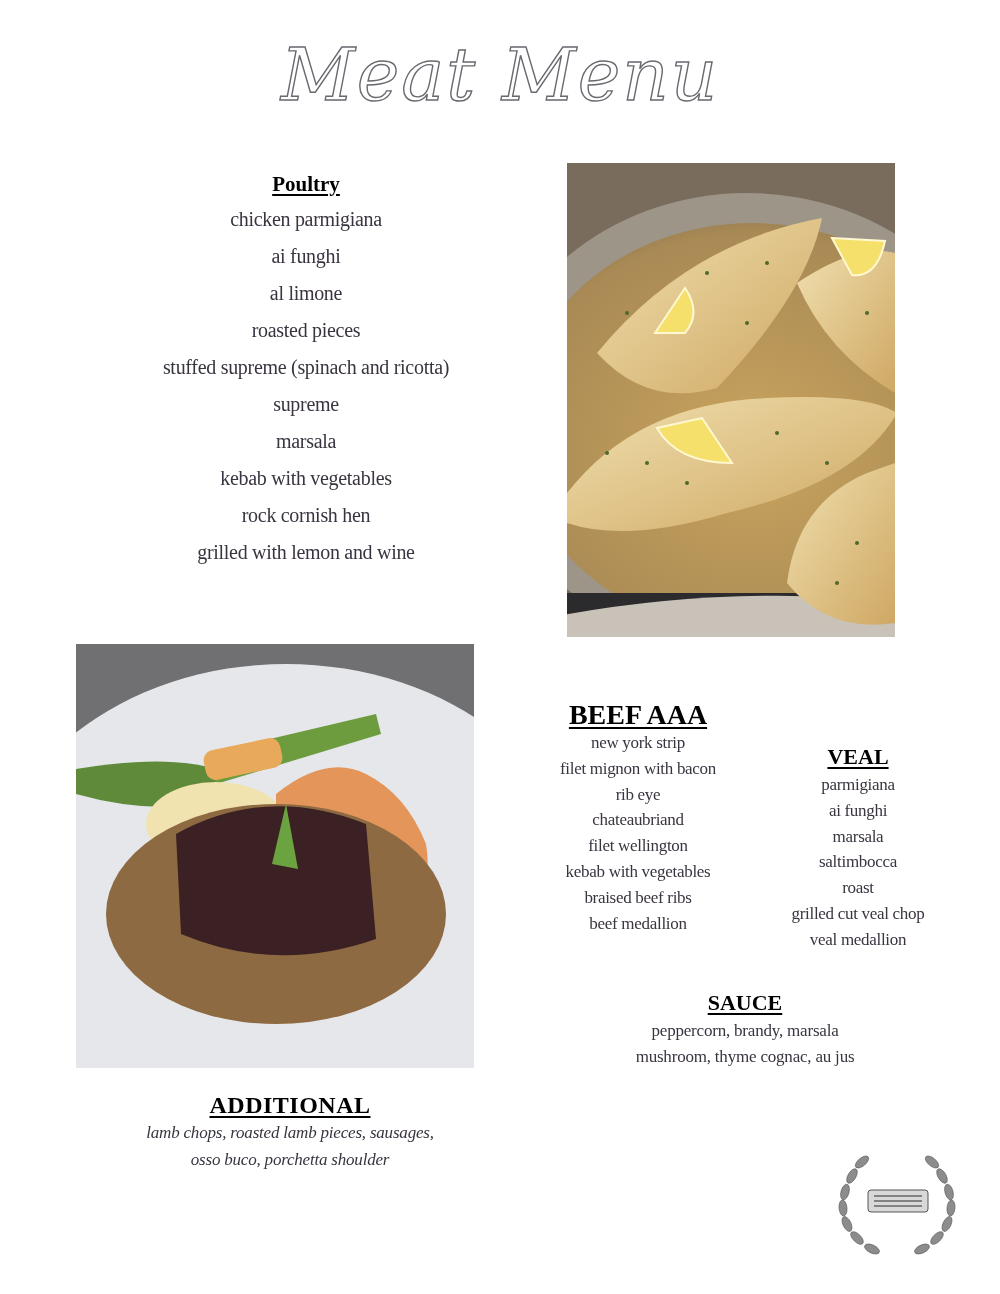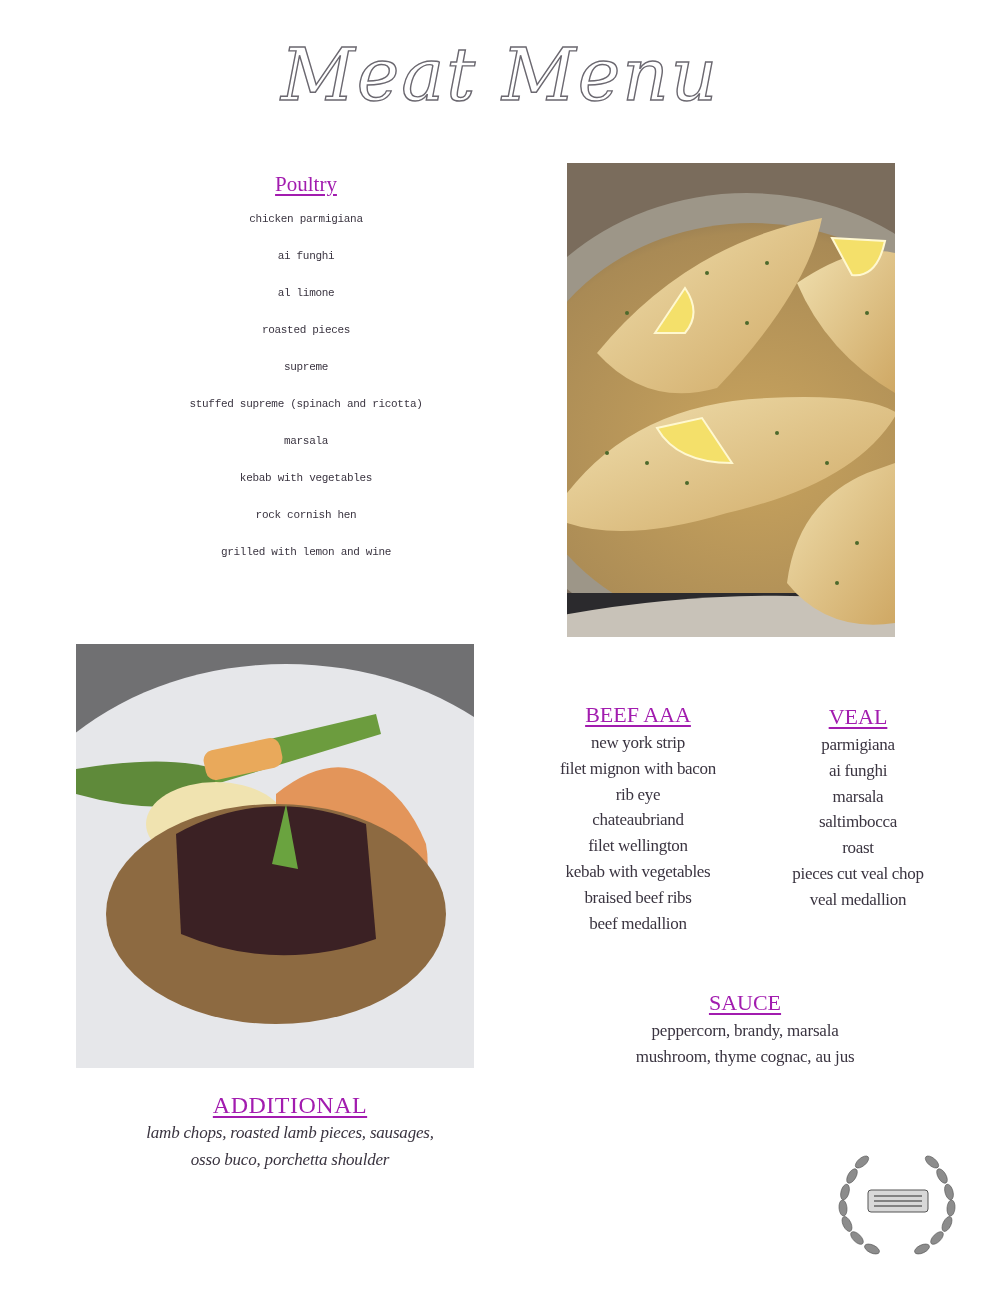--- a/index.html
+++ b/index.html
@@ -3,31 +3,31 @@
 <meta charset="utf-8">
 <style>
   html, body { margin:0; padding:0; background:#ffffff; }
   body { width:1000px; height:1294px; position:relative; overflow:hidden;
          font-family:"Liberation Serif", "DejaVu Serif", serif; color:#3a3440; }
   .title { position:absolute; left:0; width:1000px; top:30px; text-align:center;
            font-family:"DejaVu Serif", serif; font-style:italic; font-size:72px;
            color:#ffffff; letter-spacing:2px;
            -webkit-text-stroke:1.4px #6b6870; line-height:90px; }
   .section { position:absolute; text-align:center; }
-  .heading { font-weight:normal; text-decoration:underline; text-decoration-thickness:2px;
-             text-underline-offset:3px; color:#a21caf; }
+  .heading { font-weight:bold; text-decoration:underline; text-decoration-thickness:2px;
+             text-underline-offset:3px; color:#000000; }
   .item { color:#3a3440; }
   #poultry { left:130px; width:352px; top:170px; }
   #poultry .heading { font-size:21px; line-height:28px; margin-bottom:3px; }
-  #poultry .item { font-size:11px; line-height:37px; letter-spacing:-0.3px;font-family:Liberation Mono, monospace; }
+  #poultry .item { font-size:20px; line-height:37px; letter-spacing:-0.3px; }
   #beef { left:520px; width:236px; top:700px; }
-  #beef .heading { font-size:22px; line-height:30px; }
+  #beef .heading { font-size:28px; line-height:30px; }
   #beef .item { font-size:17px; line-height:25.8px; letter-spacing:-0.3px; }
   #veal { left:765px; width:186px; top:702px; }
-  #veal .heading { font-size:22px; line-height:30px; }
+  #veal .heading { font-size:22px; line-height:30px;margin-top:40px; }
   #veal .item { font-size:17px; line-height:25.8px; letter-spacing:-0.3px; }
   #sauce { left:570px; width:350px; top:988px; }
   #sauce .heading { font-size:22px; line-height:30px; }
   #sauce .item { font-size:17px; line-height:26px; letter-spacing:-0.2px; }
   #additional { left:90px; width:400px; top:1091px; }
   #additional .heading { font-size:24px; line-height:28px; letter-spacing:0.5px; }
   #additional .item { font-size:17px; line-height:27px; letter-spacing:-0.2px;font-style:italic; }
 
   .photo { position:absolute; overflow:hidden; }
   #chicken-photo { left:567px; top:163px; width:328px; height:474px; background:#6f6253; }
@@ -38,22 +38,22 @@
 <body>
 
 <div class="title">Meat Menu</div>
 
 <div class="section" id="poultry">
   <div class="heading">Poultry</div>
   <div class="item">chicken parmigiana</div>
   <div class="item">ai funghi</div>
   <div class="item">al limone</div>
   <div class="item">roasted pieces</div>
+  <div class="item">stuffed supreme (spinach and ricotta)</div>
   <div class="item">supreme</div>
-  <div class="item">stuffed supreme (spinach and ricotta)</div>
   <div class="item">marsala</div>
   <div class="item">kebab with vegetables</div>
   <div class="item">rock cornish hen</div>
   <div class="item">grilled with lemon and wine</div>
 </div>
 
 <div class="photo" id="chicken-photo">
   <svg width="328" height="474" viewBox="0 0 328 474" xmlns="http://www.w3.org/2000/svg">
     <defs>
       <radialGradient id="pan" cx="50%" cy="55%" r="75%">
@@ -122,21 +122,21 @@
   <div class="item">beef medallion</div>
 </div>
 
 <div class="section" id="veal">
   <div class="heading">VEAL</div>
   <div class="item">parmigiana</div>
   <div class="item">ai funghi</div>
   <div class="item">marsala</div>
   <div class="item">saltimbocca</div>
   <div class="item">roast</div>
-  <div class="item">pieces cut veal chop</div>
+  <div class="item">grilled cut veal chop</div>
   <div class="item">veal medallion</div>
 </div>
 
 <div class="section" id="sauce">
   <div class="heading">SAUCE</div>
   <div class="item">peppercorn, brandy, marsala</div>
   <div class="item">mushroom, thyme cognac, au jus</div>
 </div>
 
 <div class="section" id="additional">

